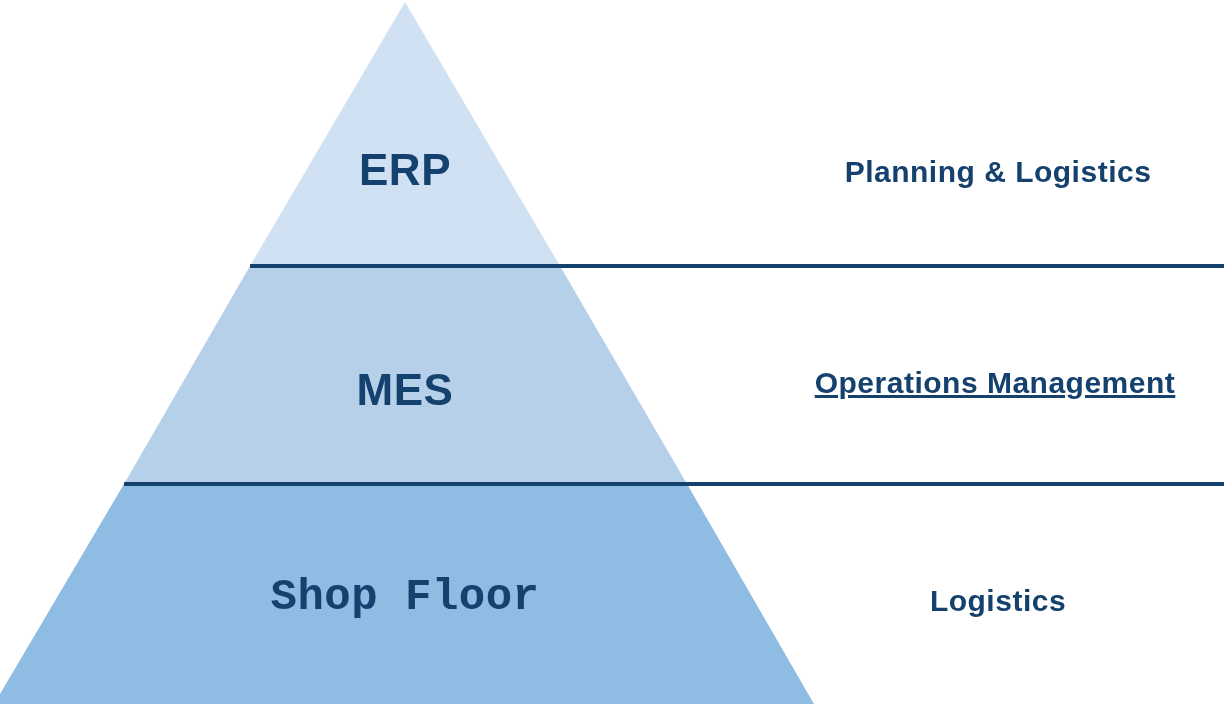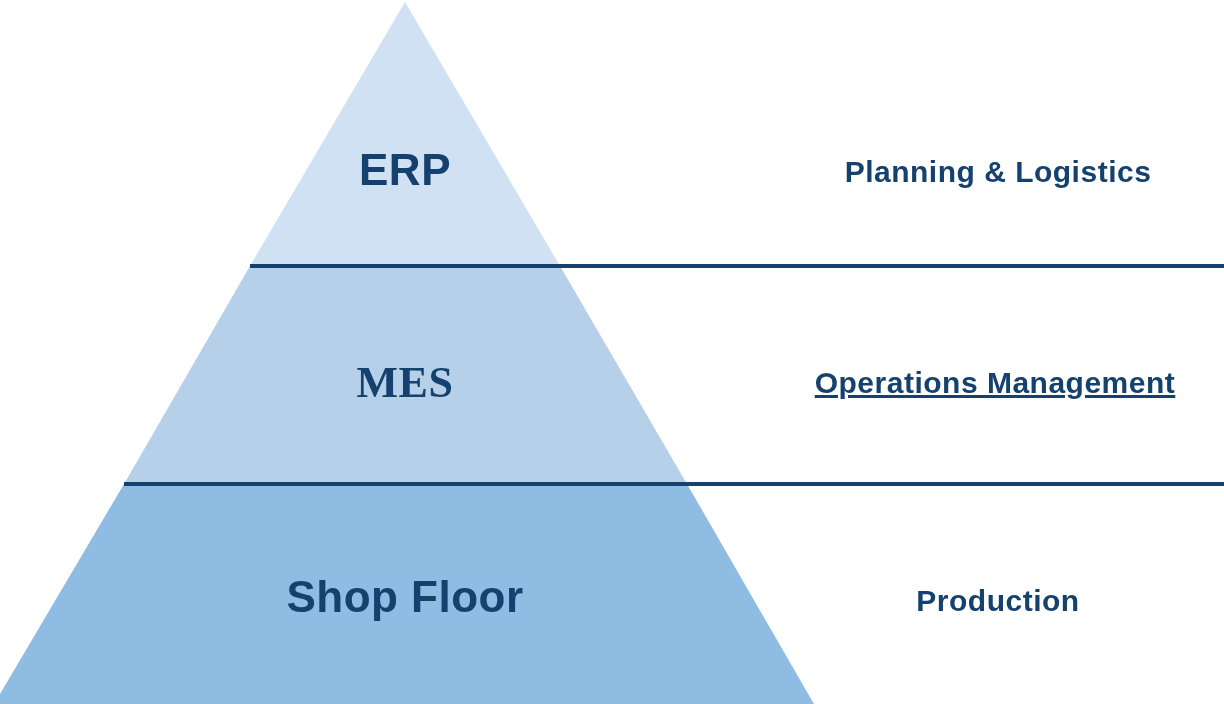--- a/index.html
+++ b/index.html
@@ -30,22 +30,22 @@
     white-space: nowrap;
     letter-spacing: 0.5px;
   }
   .layer-label {
     font-size: 44px;
   }
   .side-label {
     font-size: 30px;
   }
   .lbl-erp        { left: 405px;  top: 170px; }
-  .lbl-mes        { left: 405px;  top: 382px; font-family: Liberation Serif, serif; }
-  .lbl-shopfloor  { left: 405px;  top: 597px; }
+  .lbl-mes        { left: 405px;  top: 390px; }
+  .lbl-shopfloor  { left: 405px;  top: 597px; font-family: Liberation Mono, monospace; }
   .lbl-planning   { left: 998px;  top: 172px; }
   .lbl-operations { left: 995px;  top: 383px; text-decoration: underline; }
   .lbl-production { left: 998px;  top: 601px; }
 </style>
 </head>
 <body>
 
 <div class="canvas">
 
   <svg width="1224" height="704" viewBox="0 0 1224 704">
@@ -64,15 +64,15 @@
   <div class="label layer-label lbl-erp">ERP</div>
 
   <div class="label layer-label lbl-mes">MES</div>
 
   <div class="label layer-label lbl-shopfloor">Shop Floor</div>
 
   <div class="label side-label lbl-planning">Planning &amp; Logistics</div>
 
   <div class="label side-label lbl-operations">Operations Management</div>
 
-  <div class="label side-label lbl-production">Production</div>
+  <div class="label side-label lbl-production">Logistics</div>
 
 </div>
 
 </body></html>

